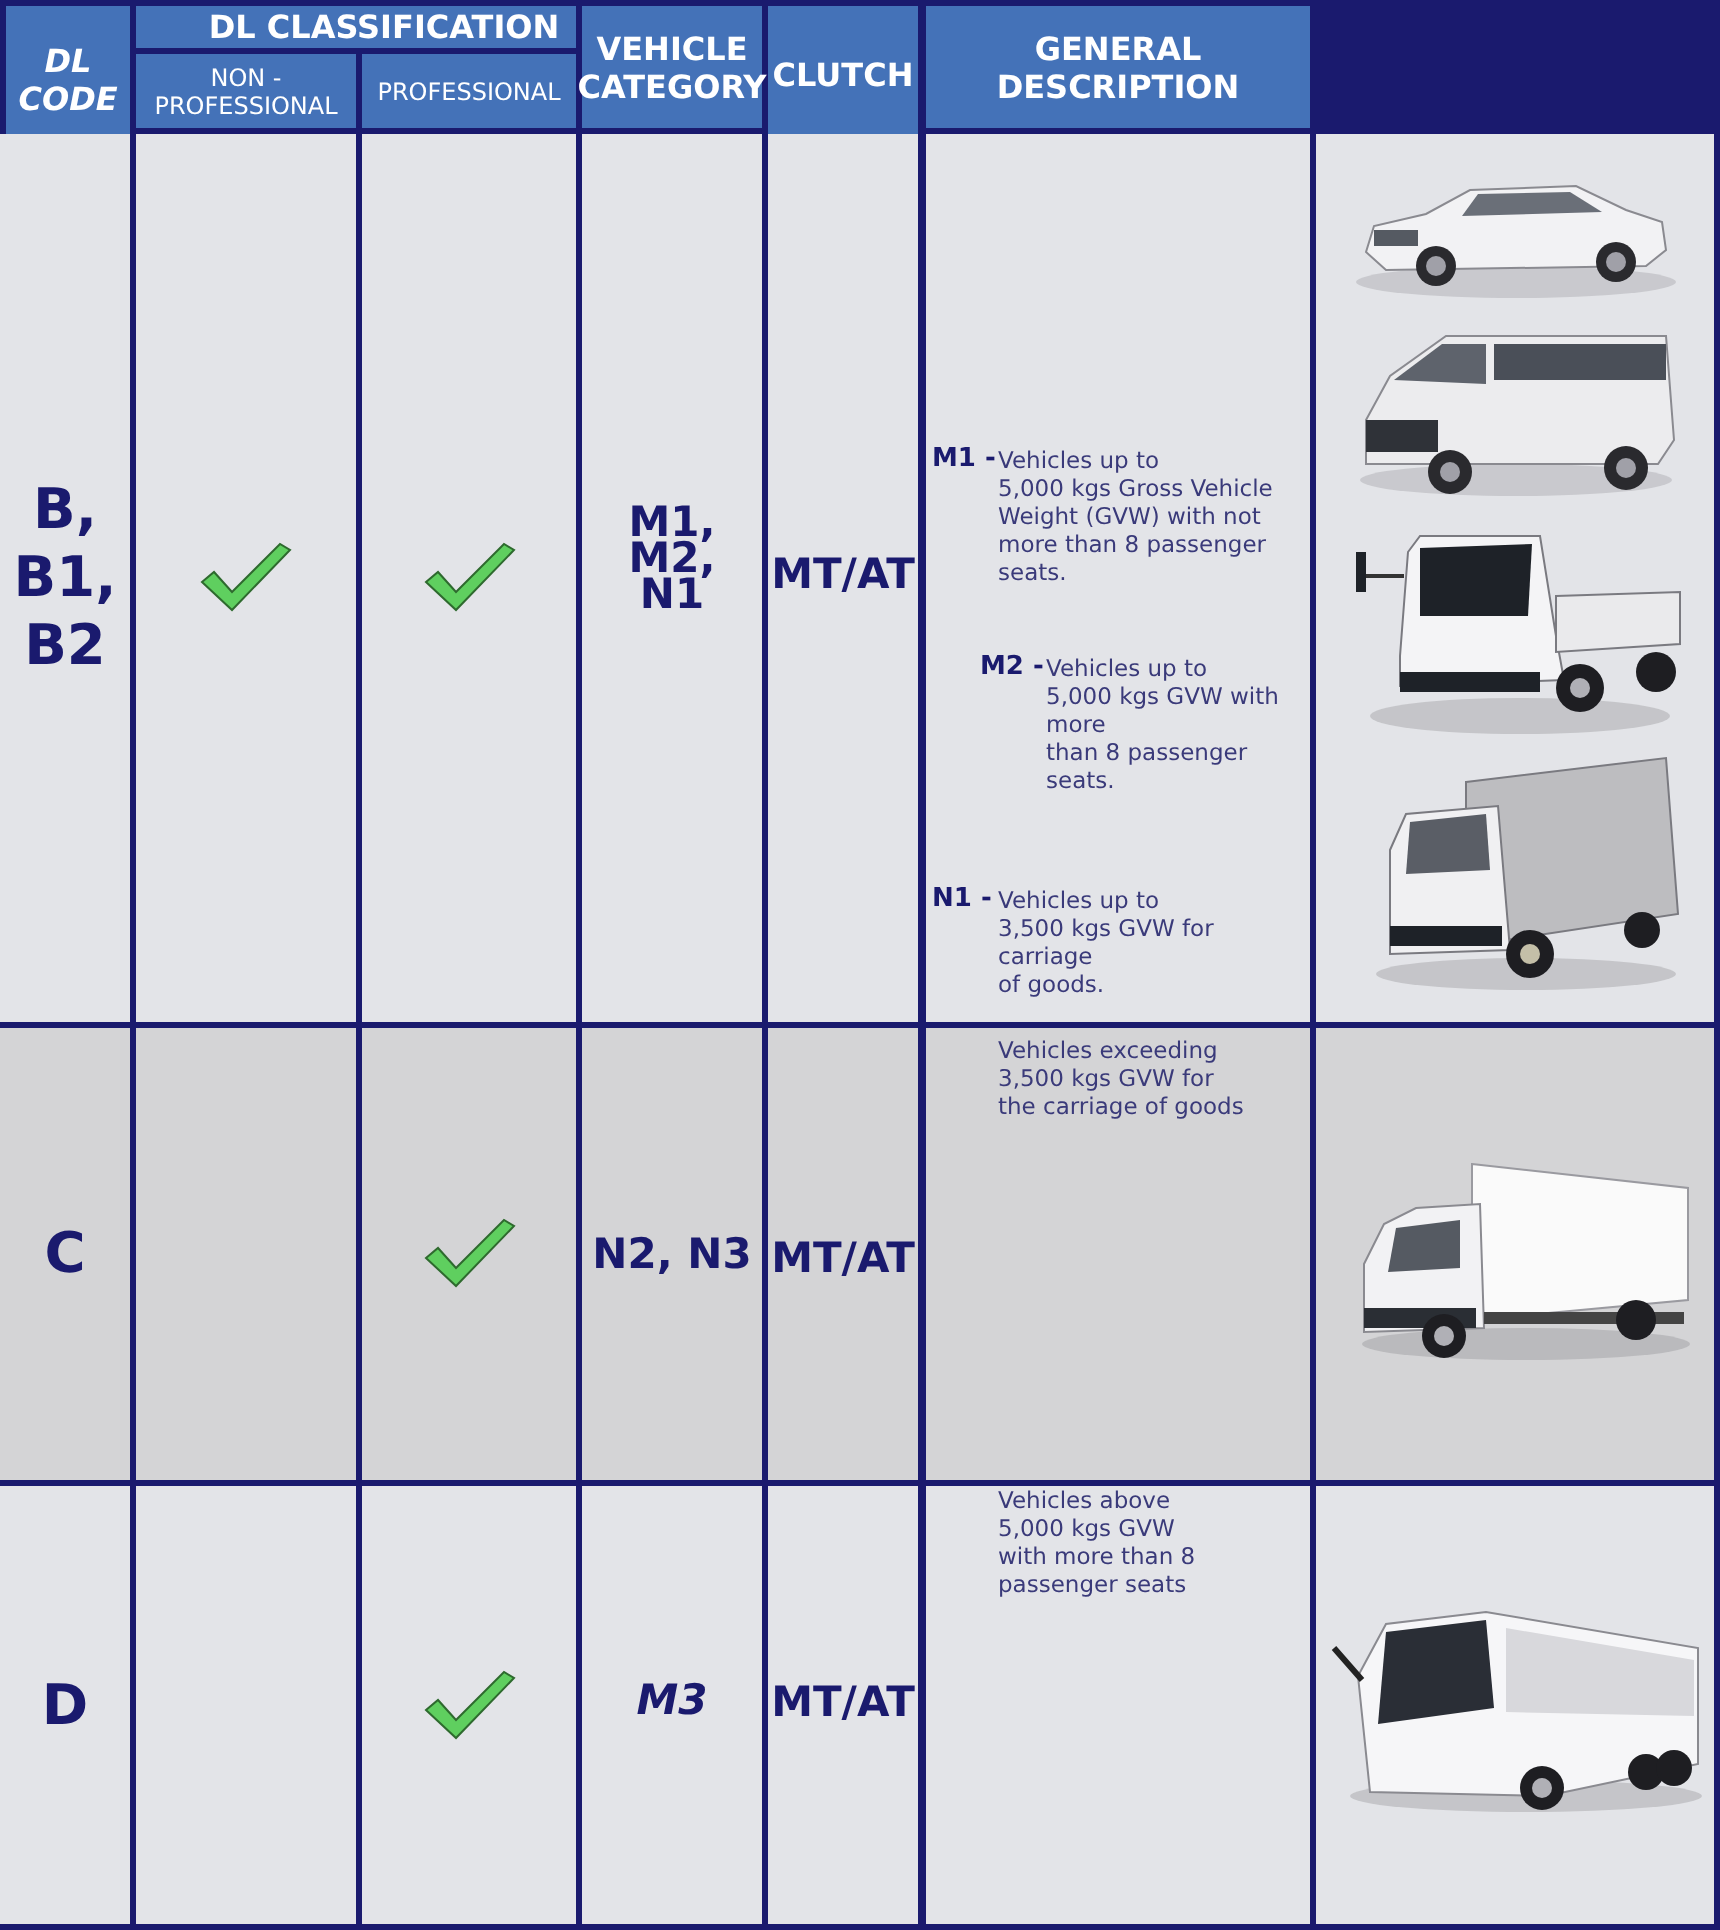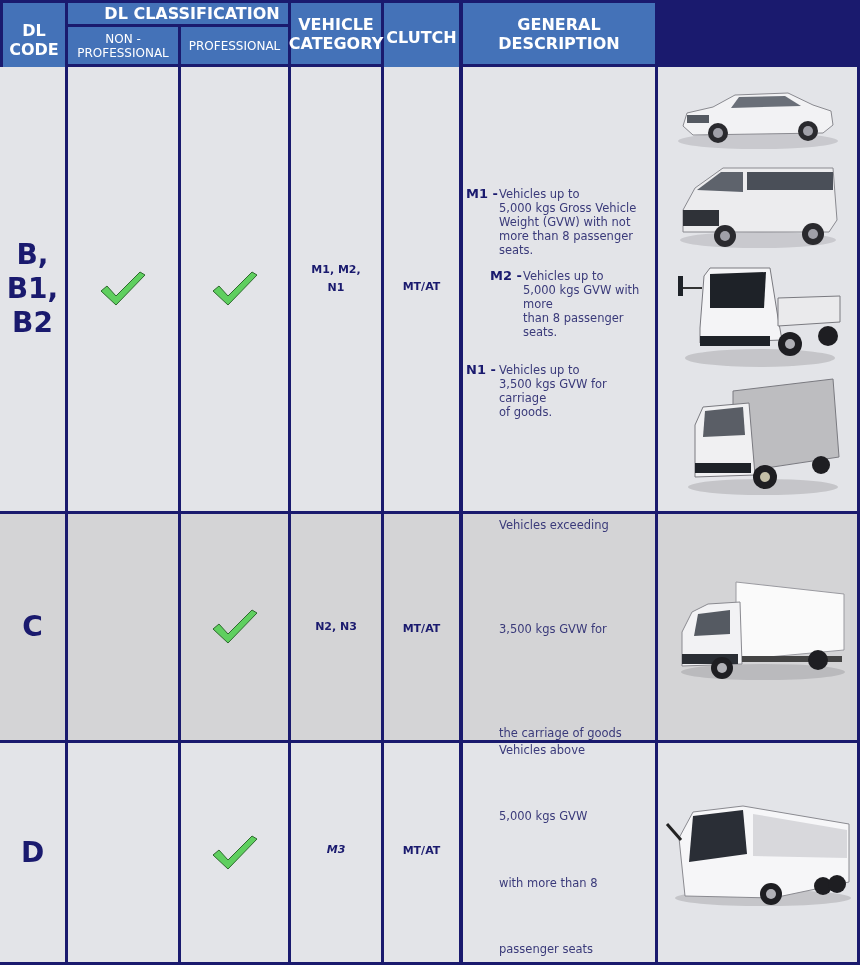--- a/index.html
+++ b/index.html
@@ -9,37 +9,37 @@
       position: absolute; left: 0; top: 0; width: 860px; height: 965px;
       background: #1a1a6e;
     }
     .cell { position: absolute; display: flex; align-items: center; justify-content: center; text-align: center; }
     .hdr { background: #4472b8; color: #ffffff; font-weight: bold; }
     .hdr-big { font-size: 16px; line-height: 19px; }
     .hdr-small { font-size: 12px; line-height: 14px; font-weight: normal; }
     .row-light { background: #e3e4e8; }
     .row-dark { background: #d4d4d6; }
     .code { color: #1a1a6e; font-weight: bold; font-size: 28px; line-height: 34px; }
-    .cat { color: #1a1a6e; font-weight: bold; font-size: 11px; line-height: 18px; }
-    .desc { color: #3a3a7a; font-size: 11.5px; line-height: 14px; text-align: left; justify-content: space-between; }
+    .cat { color: #1a1a6e; font-weight: bold; font-size: 21px; line-height: 18px; }
+    .desc { color: #3a3a7a; font-size: 11.5px; line-height: 14px; text-align: left; justify-content: flex-start; }
     .def { display: flex; margin-bottom: 12px; }
     .def-key { font-weight: bold; color: #1a1a6e; font-size: 13px; width: 36px; flex: none; padding-left: 3px; white-space: nowrap; }
     .def-text { flex: 1; padding-right: 4px; }
     .def-text .first { display: block; }
     .def-text .rest { display: block; }
     .check { width: 48px; height: 40px; }
     .imgbox { flex-direction: column; justify-content: space-around; }
     .veh { display: block; }
   </style>
 </head>
 <body>
 
 <div class="table">
 
-  <div class="cell hdr hdr-big" style="left:3px;top:3px;width:62px;height:74px;flex-direction:column;">
+  <div class="cell hdr hdr-big" style="left:3px;top:3px;width:62px;height:74px;flex-direction:column;font-style:italic;">
     <span>DL</span>
     <span>CODE</span>
   </div>
   <div class="cell hdr hdr-big" style="left:68px;top:3px;width:220px;height:21px;padding-left:28px;">
     <span>DL CLASSIFICATION</span>
   </div>
   <div class="cell hdr hdr-small" style="left:68px;top:27px;width:110px;height:37px;flex-direction:column;">
     <span>NON -</span>
     <span>PROFESSIONAL</span>
   </div>
@@ -73,21 +73,21 @@
         <path d="M2 22 L8 17 L17 27 L41 3 L46 6 L17 36 Z" fill="#5fcf5f" stroke="#2e6a2e" stroke-width="1"></path>
       </svg>
   </div>
   <div class="cell row-light cat" style="left:291px;top:67px;width:90px;height:444px;flex-direction:column;padding-bottom:20px;">
     <span>M1, M2,</span>
     <span>N1</span>
   </div>
   <div class="cell row-light cat" style="left:384px;top:67px;width:75px;height:444px;padding-bottom:4px;">
     <span>MT/AT</span>
   </div>
-  <div class="cell row-light desc" style="left:463px;top:67px;width:192px;height:444px;flex-direction:column;align-items:stretch;padding-top:120px;justify-content:flex-start;">
+  <div class="cell row-light desc" style="left:463px;top:67px;width:192px;height:444px;flex-direction:column;align-items:stretch;padding-top:120px;justify-content:flex-end;gap:22px;">
     <div class="def">
       <span class="def-key">M1 -</span>
       <span class="def-text">
         <span class="first">Vehicles up to</span>
         <span class="rest">5,000 kgs Gross Vehicle</span>
         <span class="rest">Weight (GVW) with not</span>
         <span class="rest">more than 8 passenger</span>
         <span class="rest">seats.</span>
       </span>
     </div>

